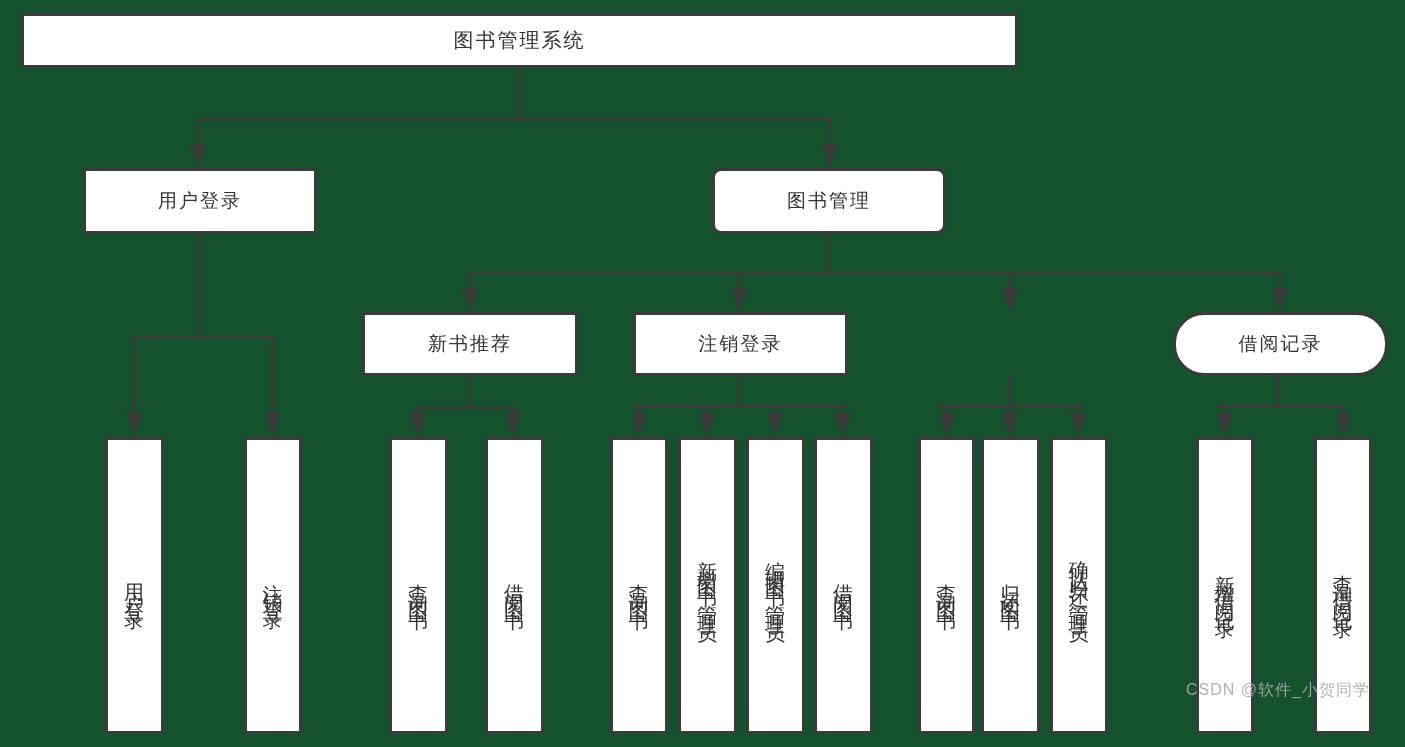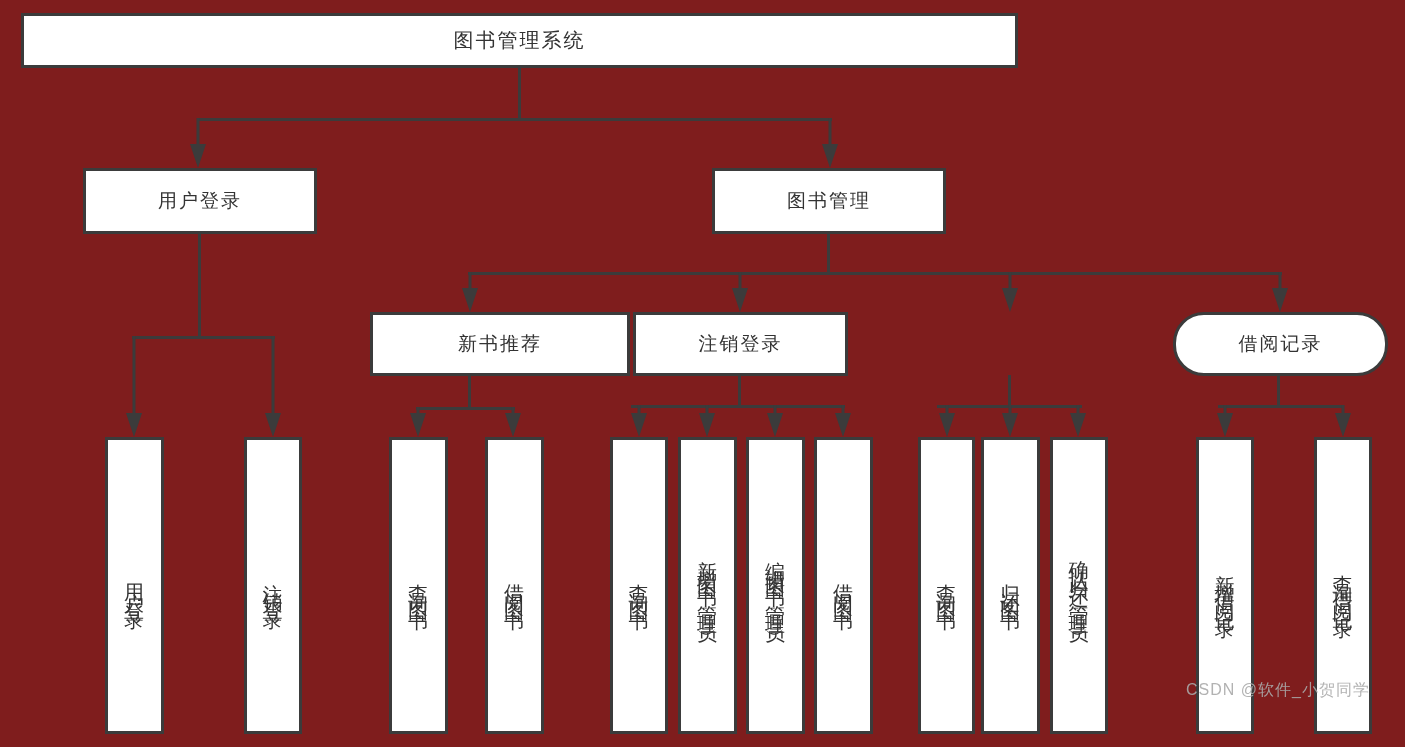--- a/index.html
+++ b/index.html
@@ -1,20 +1,20 @@
 <!DOCTYPE html>
 <html><head>
 <meta charset="utf-8">
 <style>
   html, body { margin: 0; padding: 0; background: #ffffff; }
   #canvas {
     position: relative;
     width: 1405px;
     height: 747px;
-    background: #7f1d1d;
+    background: #14532d;
     overflow: hidden;
     font-family: "Liberation Sans", sans-serif;
     color: #333333;
   }
   
   .box {
     position: absolute;
     box-sizing: border-box;
     border: 3px solid #3b3b3b;
     background: #ffffff;
@@ -181,23 +181,23 @@
       <i class="head"></i>
     </div>
   <div class="arrow" style="left:1343px; top:405px; height:32px;">
       <i class="shaft"></i>
       <i class="head"></i>
     </div>
 
   <div class="box h root" style="left:21px; top:13px; width:997px; height:55px;">图书管理系统</div>
 
   <div class="box h" style="left:83px; top:168px; width:234px; height:66px;">用户登录</div>
-  <div class="box h" style="left:712px; top:168px; width:234px; height:66px;">图书管理</div>
-
-  <div class="box h" style="left:370px; top:312px; width:260px; height:64px;">新书推荐</div>
+  <div class="box h" style="left:712px; top:168px; width:234px; height:66px;border-radius:9px;">图书管理</div>
+
+  <div class="box h" style="left:362px; top:312px; width:216px; height:64px;">新书推荐</div>
   <div class="box h" style="left:633px; top:312px; width:215px; height:64px;">注销登录</div>
   <div class="box h" style="left:1173px; top:312px; width:215px; height:64px;border-radius:31px;">借阅记录</div>
 
   <div class="box v" style="left:105px; top:437px; width:59px; height:297px;">用户登录</div>
   <div class="box v" style="left:244px; top:437px; width:58px; height:297px;">注销登录</div>
 
   <div class="box v" style="left:389px; top:437px; width:59px; height:297px;">查询图书</div>
   <div class="box v" style="left:485px; top:437px; width:59px; height:297px;">借阅图书</div>
 
   <div class="box v" style="left:610px; top:437px; width:58px; height:297px;">查询图书</div>

